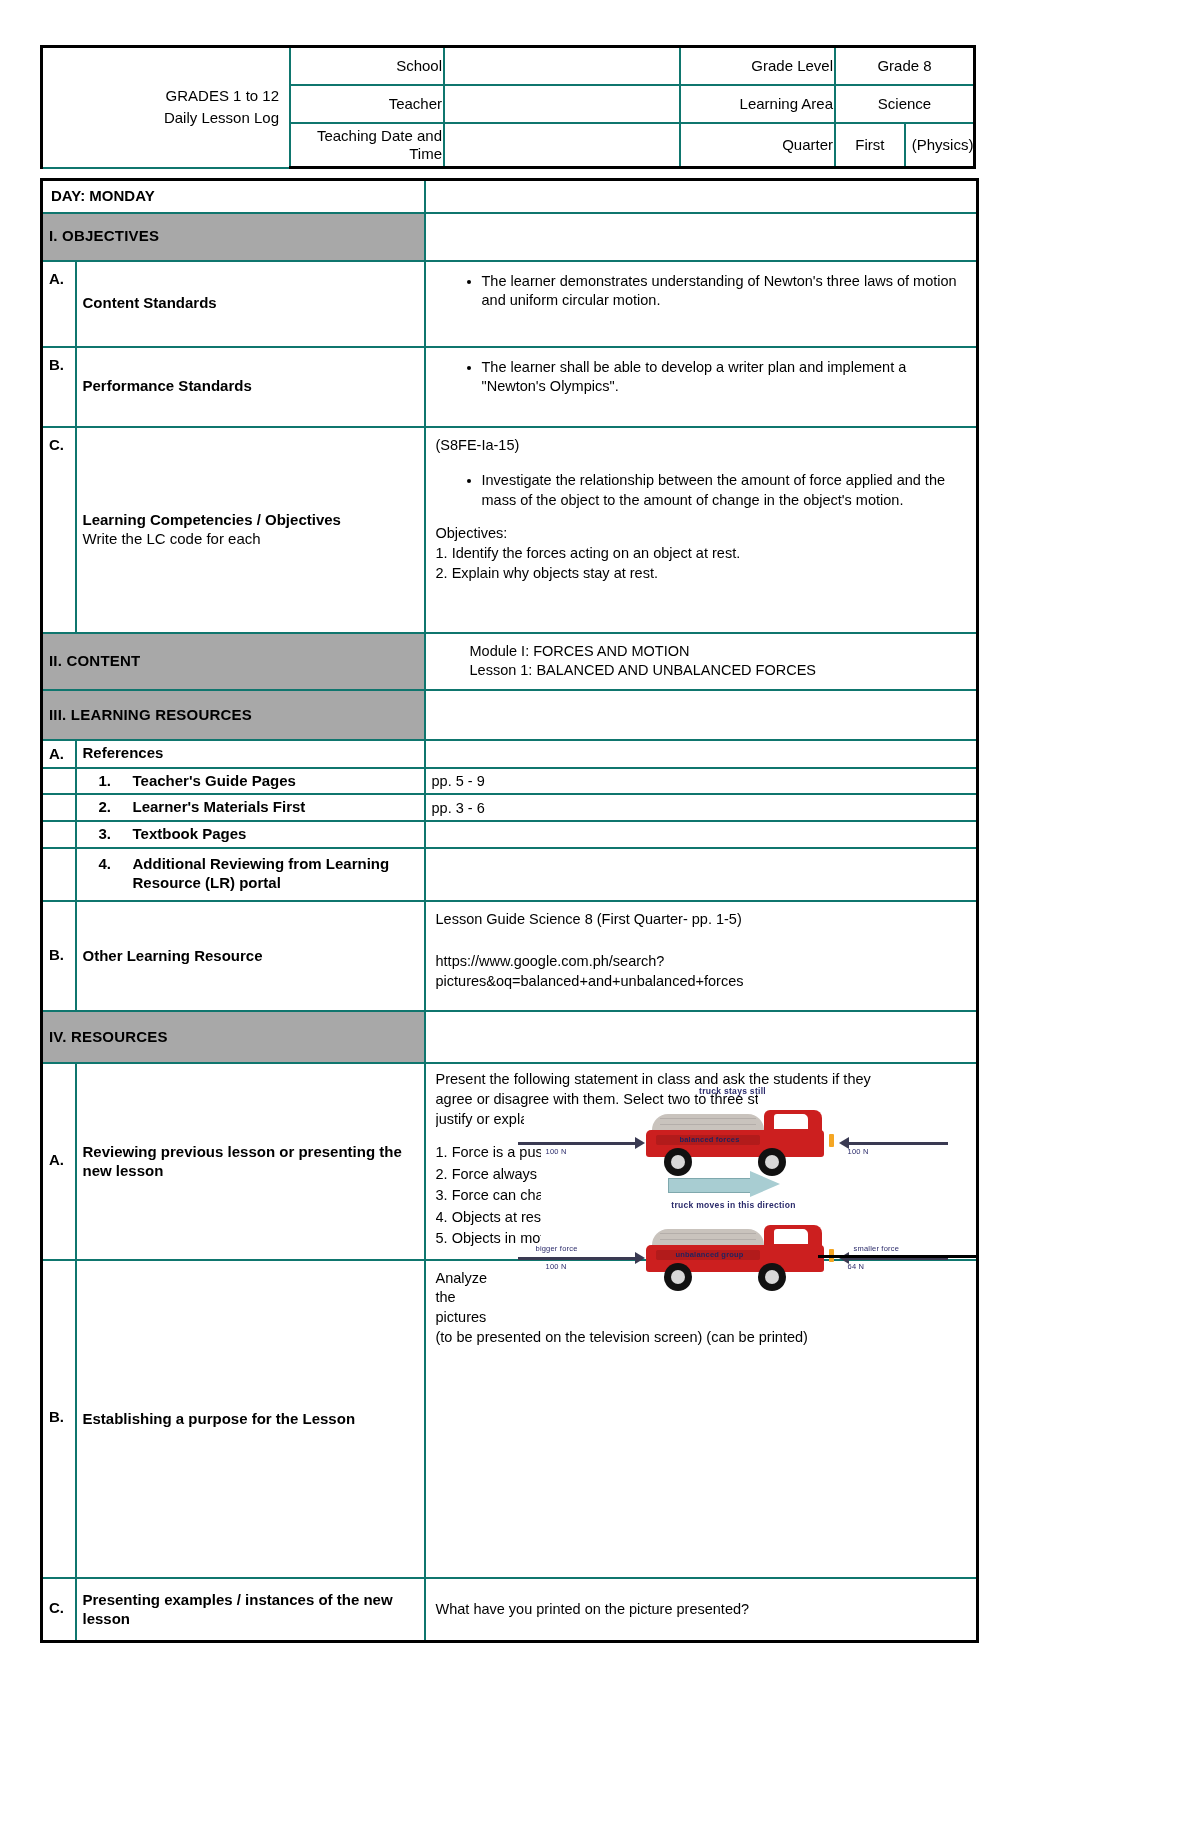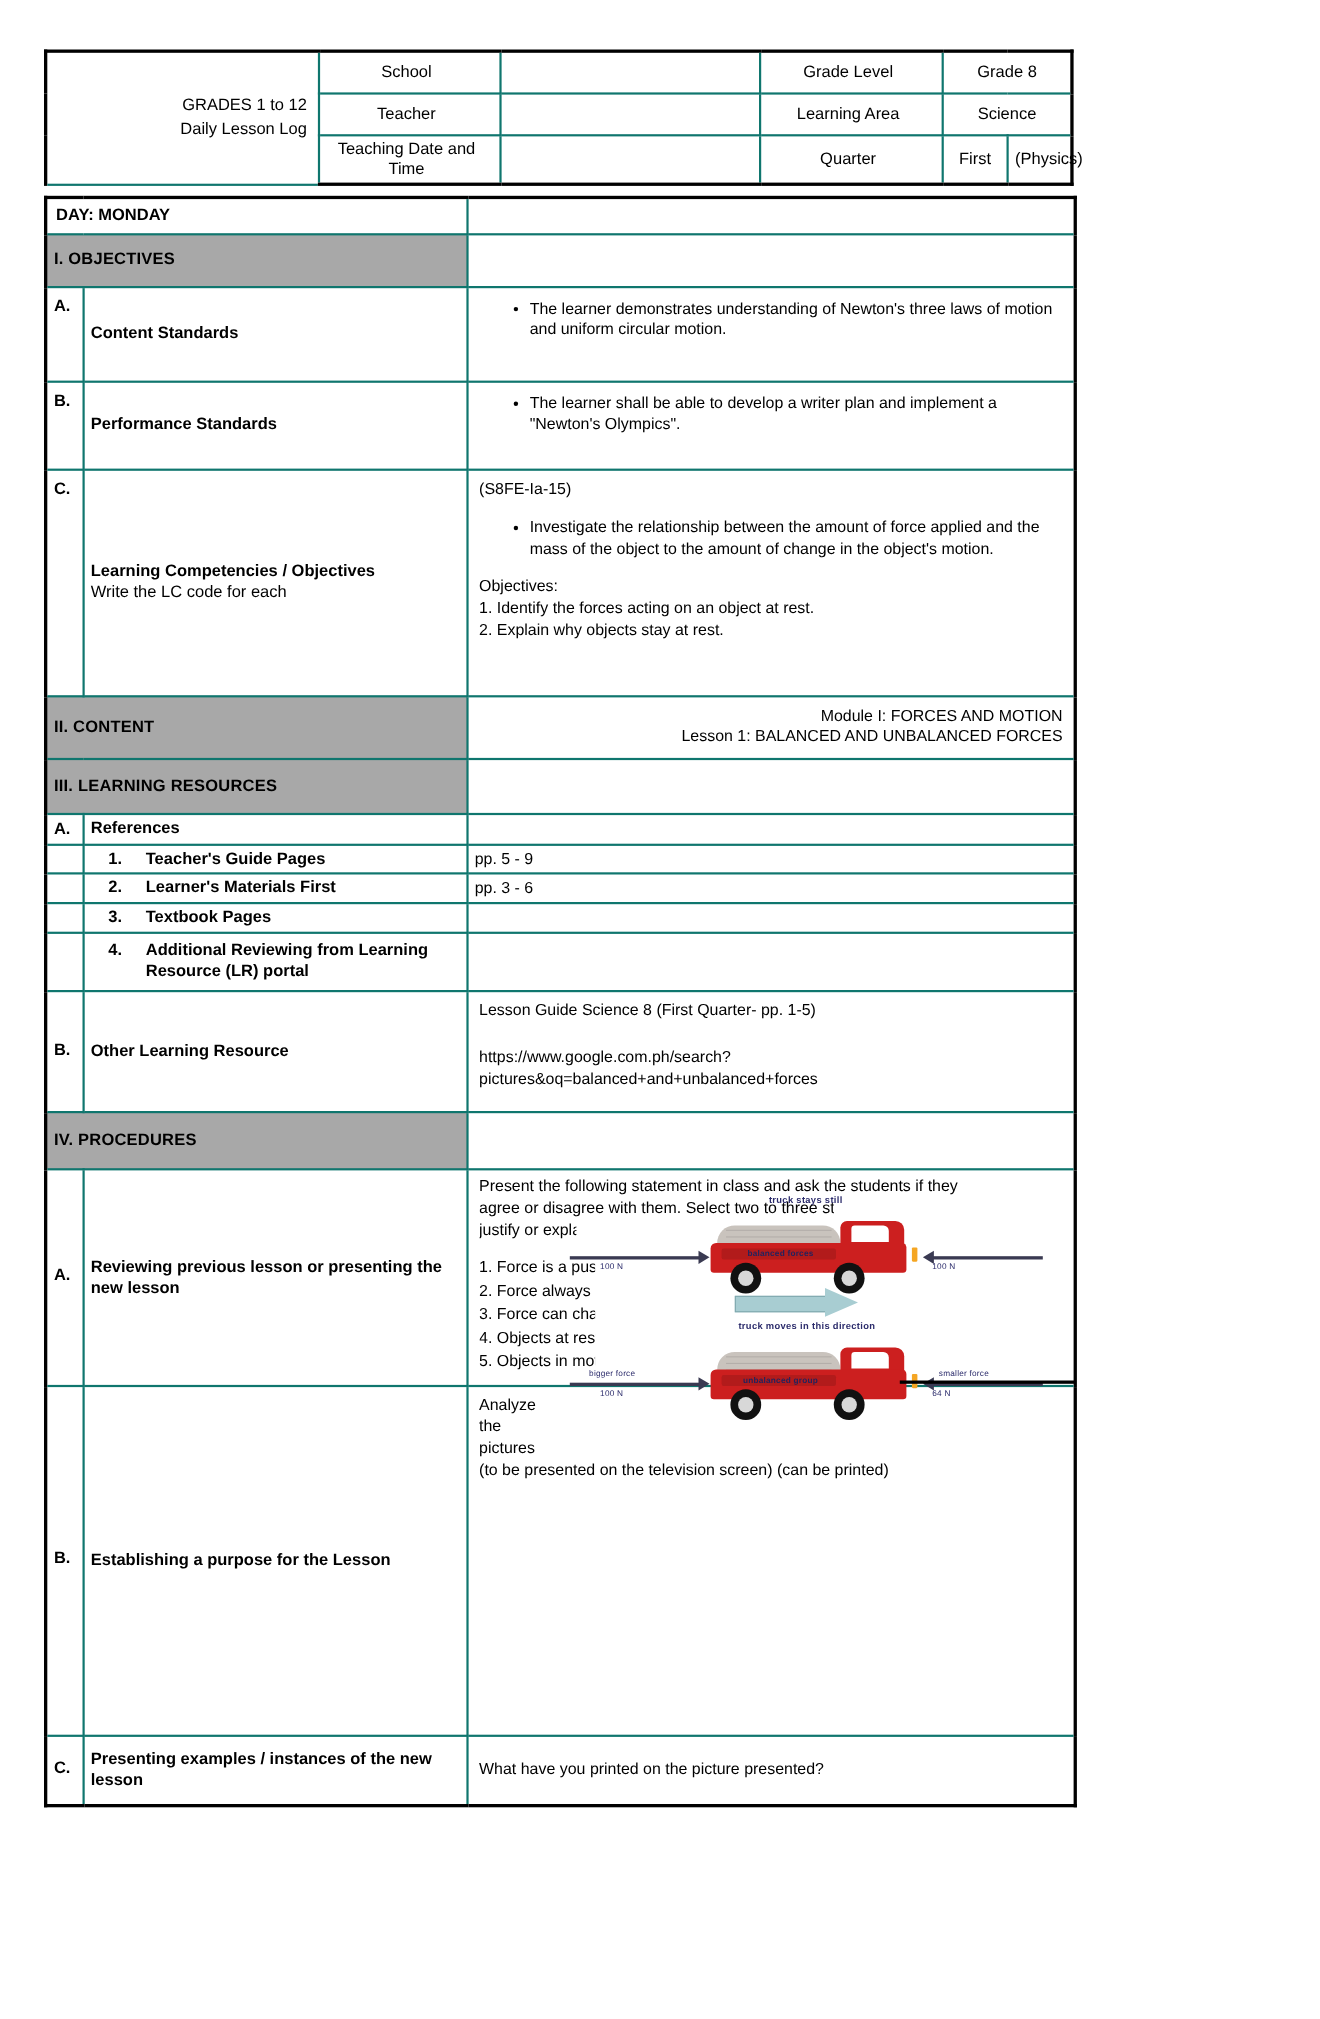--- a/index.html
+++ b/index.html
@@ -30,21 +30,21 @@
   .thick-right{border-right:3px solid #000;}
   .tall{border-top:2px solid #000;}
 
   
   .hdr{width:100%;}
   .hdr td{height:30px;}
   .hdr .logo-cell{
     text-align:right; padding-right:10px;
     font-size:15px; line-height:1.5;
   }
-  .hdr .lbl{text-align:center; font-size:15px; padding-right:12px;}
+  .hdr .lbl{text-align:right; font-size:15px; padding-right:1px;}
   .hdr .val{text-align:center; font-size:15px;}
   .hdr .blank{background:#fff;}
 
   
   .body-tbl{margin-top:9px;}
   .body-tbl td{height:auto;}
 
   .sect{
     background:#a8a8a8;
     text-align:left;
@@ -62,21 +62,21 @@
   .num{
     display:inline-block; width:34px; font-weight:bold;
   }
   .indent1{padding-left:22px;}
   .content-cell{
     font-size:14.5px; vertical-align:top; padding:8px 10px;
     line-height:1.35;
   }
   ul.bul{margin:2px 0 2px 0; padding-left:46px;}
   ul.bul li{margin:0 0 2px 0;}
-  .ctr{text-align:right;padding-left:44px;}
+  .ctr{text-align:left;padding-left:44px;}
 
   
   .vmid{vertical-align:middle;}
   .vtop{vertical-align:top;}
 
   
   .proc-a-cell{position:relative; overflow:hidden;}
   .stmt{position:relative; z-index:1;}
   .stmt p{margin:0 0 0 0;}
   .stmt ol{margin:14px 0 0 0; padding-left:0; list-style:none;}
@@ -350,21 +350,21 @@
       <td class="letter thick-left tall vmid" style="padding-top:0;">B.</td>
       <td class="rowlabel tall vmid">Other Learning Resource</td>
       <td class="content-cell thick-right tall" style="height:92px;">
         <div>Lesson Guide  Science 8 (First Quarter- pp. 1-5)</div>
         <div style="margin-top:22px;">https://www.google.com.ph/search?</div>
         <div>pictures&amp;oq=balanced+and+unbalanced+forces</div>
       </td>
     </tr>
 
     <tr>
-      <td class="sect thick-left tall" colspan="2" style="height:44px;">IV. PROCEDURES</td>
+      <td class="sect thick-left tall" colspan="2" style="height:44px;">IV. RESOURCES</td>
       <td class="thick-right tall"></td>
     </tr>
 
     <tr>
       <td class="letter thick-left tall vmid" style="padding-top:0;">A.</td>
       <td class="rowlabel tall vmid">Reviewing previous lesson or presenting  the new lesson</td>
       <td class="content-cell thick-right tall proc-a-cell" style="height:168px;padding-top:6px;">
 
         <div class="stmt">
           <p>Present the following statement in class and ask the students if they</p>

